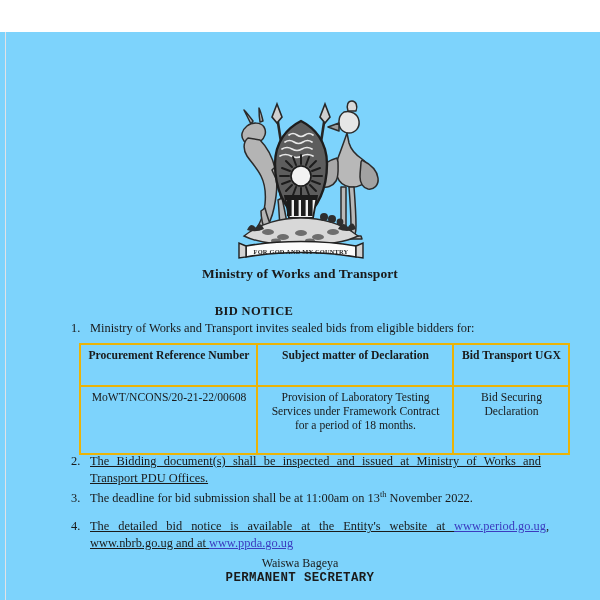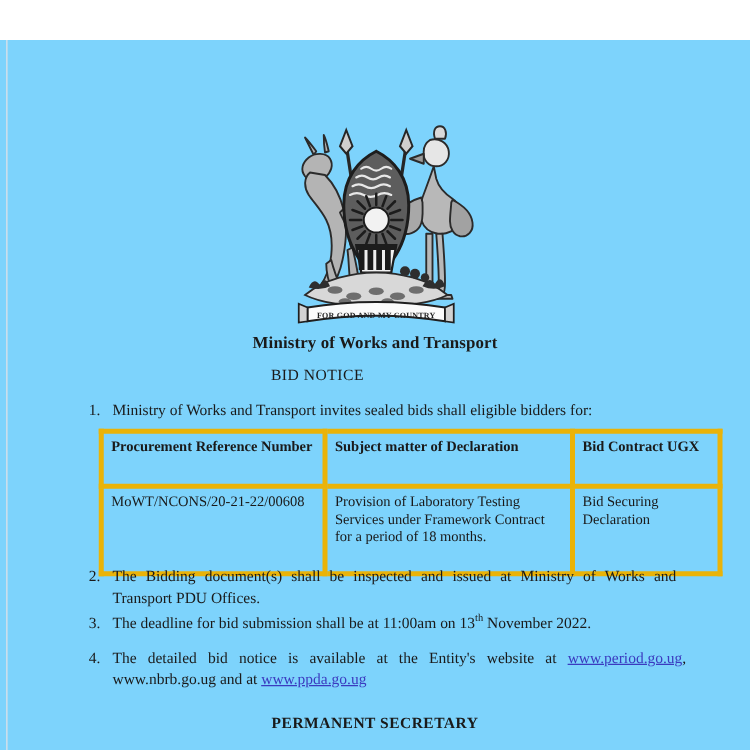--- a/index.html
+++ b/index.html
@@ -55,25 +55,25 @@
     top: 234px;
     width: 600px;
     text-align: center;
     font-size: 13.5px;
     font-weight: bold;
     letter-spacing: 0.1px;
   }
   .doc-subtitle {
     position: absolute;
     left: 0;
-    top: 261px;
+    top: 272px;
     width: 508px;
     text-align: center;
     font-size: 12.5px;
-    font-weight: normal;
+    font-weight: bold;
     letter-spacing: 0.4px;
   }
 
   
   .clause {
     position: absolute;
     font-size: 12.4px;
     line-height: 16.5px;
     color: #1a1a1a;
   }
@@ -87,21 +87,21 @@
   .clause .body {
     display: block;
     margin-left: 19px;
   }
 
   #clause-1 { left: 71px; top: 288px; width: 470px; }
   #clause-2 { left: 71px; top: 421px; width: 470px; }
   #clause-3 { left: 71px; top: 458px; width: 470px; }
   #clause-4 { left: 71px; top: 486px; width: 478px; }
 
-  #clause-2 .body, #clause-4 .body { text-align: justify; }
+  #clause-2 .body, #clause-4 .body { text-align: justify; text-decoration: underline; }
 
   .sup {
     font-size: 8.4px;
     vertical-align: super;
     line-height: 0;
   }
   b.dt { font-weight: normal; }
 
   a.weblink {
     color: #3b3bbf;
@@ -113,24 +113,24 @@
     position: absolute;
     left: 79px;
     top: 311px;
     width: 450px;
     border-collapse: collapse;
     table-layout: fixed;
     font-size: 11.6px;
     line-height: 14px;
   }
   .bid-table th, .bid-table td {
-    border: 4px solid #eab308;
+    border: 2px solid #eab308;
     vertical-align: top;
     padding: 4px 5px 4px 6px;
-    text-align: left;
+    text-align: center;
   }
   .bid-table th {
     font-weight: bold;
     height: 32px;
   }
   .bid-table td {
     font-weight: normal;
     height: 58px;
     font-family: Liberation Serif, serif;
   }
@@ -147,20 +147,21 @@
   }
   #sig-name {
     top: 524px;
     font-size: 12px;
   }
   #sig-role {
     top: 539px;
     font-size: 12.4px;
     font-weight: bold;
     letter-spacing: 0.4px;
+    font-family: Liberation Mono, monospace;
   }
 </style>
 </head>
 <body>
 
 <div class="page">
 
   <div class="page-edge-left"></div>
 
   <div class="emblem-wrap">
@@ -284,29 +285,29 @@
         <text x="81" y="164" text-anchor="middle" font-family="'Liberation Serif', serif" font-size="6.4" font-weight="bold" fill="#1f1f1f" letter-spacing="0.2">FOR GOD AND MY COUNTRY</text>
       </g>
     </svg>
   </div>
 
   <div class="doc-title">Ministry of Works and Transport</div>
   <div class="doc-subtitle">BID NOTICE</div>
 
   <div class="clause" id="clause-1">
     <span class="num">1.</span>
-    <span class="body">Ministry of Works and Transport invites sealed bids shall eligible bidders for:</span>
+    <span class="body">Ministry of Works and Transport invites sealed bids from eligible bidders for:</span>
   </div>
 
   <table class="bid-table">
     <thead>
       <tr>
         <th class="col-a">Procurement Reference Number</th>
         <th class="col-b">Subject matter of Declaration</th>
-        <th class="col-c">Bid Contract UGX</th>
+        <th class="col-c">Bid Transport UGX</th>
       </tr>
     </thead>
     <tbody>
       <tr>
         <td>MoWT/NCONS/20-21-22/00608</td>
         <td>Provision of Laboratory Testing Services under Framework Contract for a period of 18 months.</td>
         <td>Bid Securing Declaration</td>
       </tr>
     </tbody>
   </table>
@@ -319,15 +320,16 @@
   <div class="clause" id="clause-3">
     <span class="num">3.</span>
     <span class="body"><span>The deadline for bid submission shall be at 11:00am on </span><b class="dt">13</b><b class="dt sup">th</b><b class="dt"> November 2022.</b></span>
   </div>
 
   <div class="clause" id="clause-4">
     <span class="num">4.</span>
     <span class="body"><span>The detailed bid notice is available at the Entity's website at </span><a class="weblink" href="#">www.period.go.ug</a><span>, www.nbrb.go.ug and at </span><a class="weblink" href="#">www.ppda.go.ug</a></span>
   </div>
 
+  <div class="sig" id="sig-name">Waiswa Bageya</div>
   <div class="sig" id="sig-role">PERMANENT SECRETARY</div>
 
 </div>
 
 </body></html>

